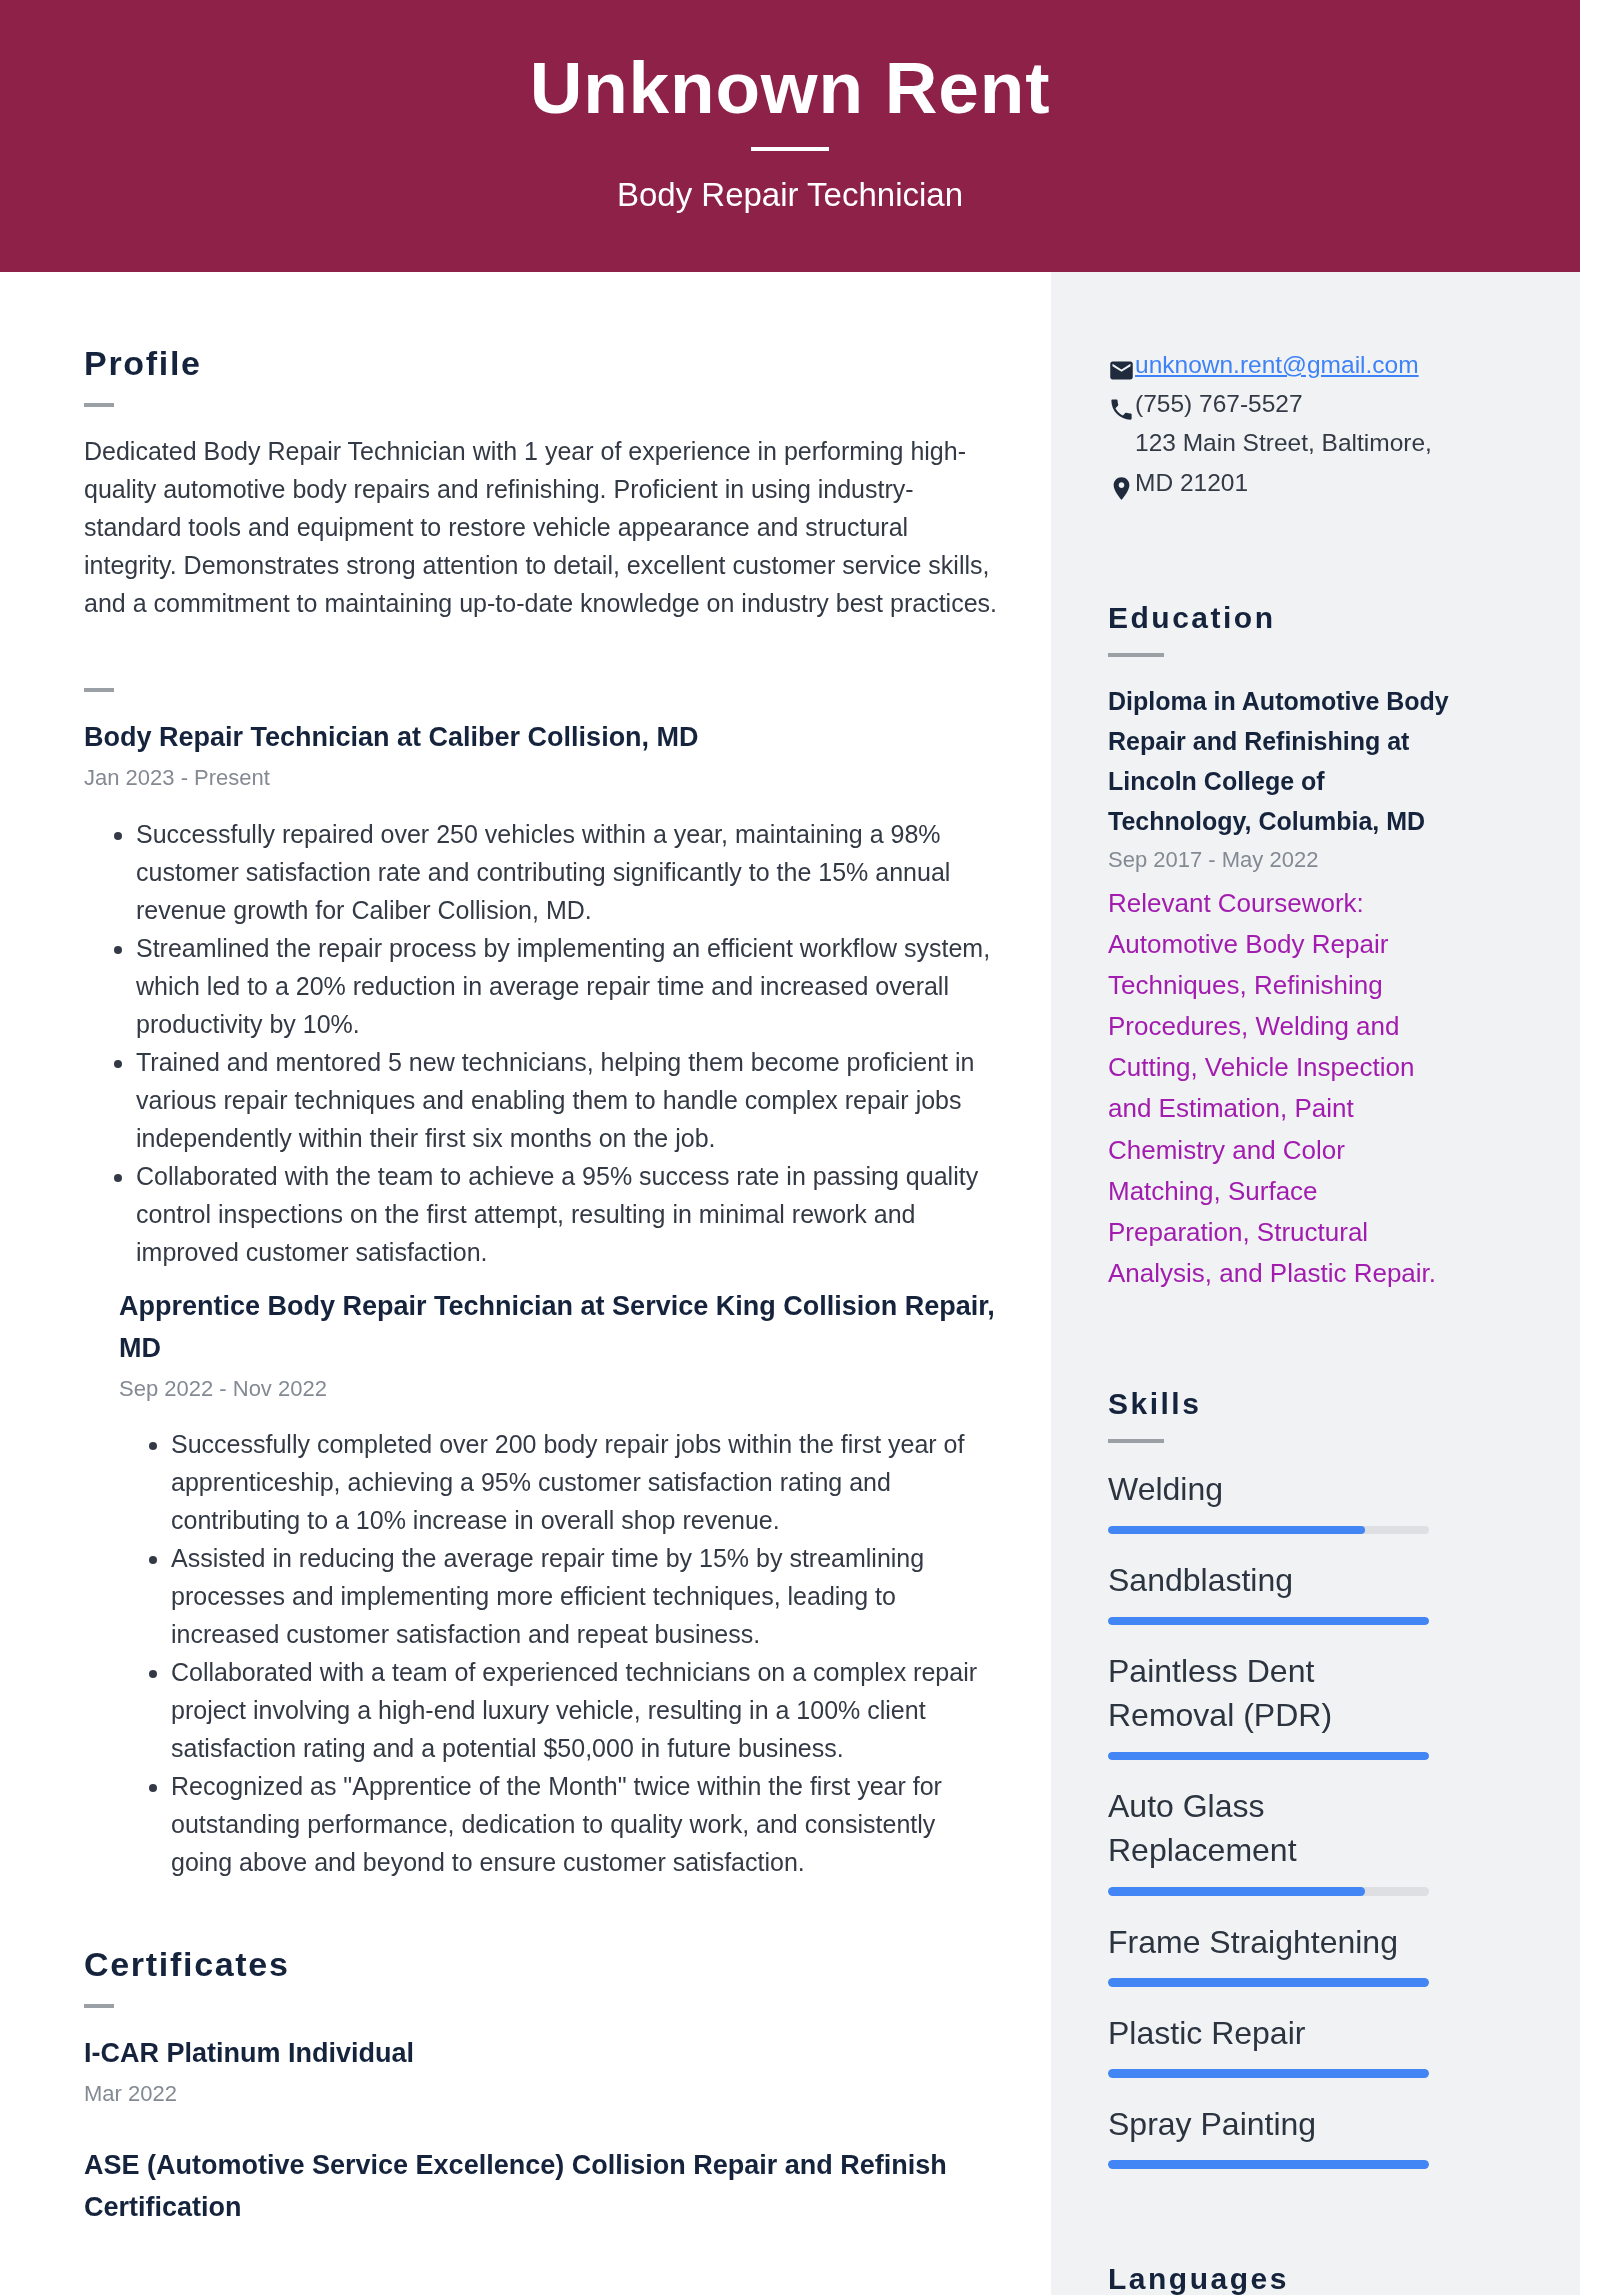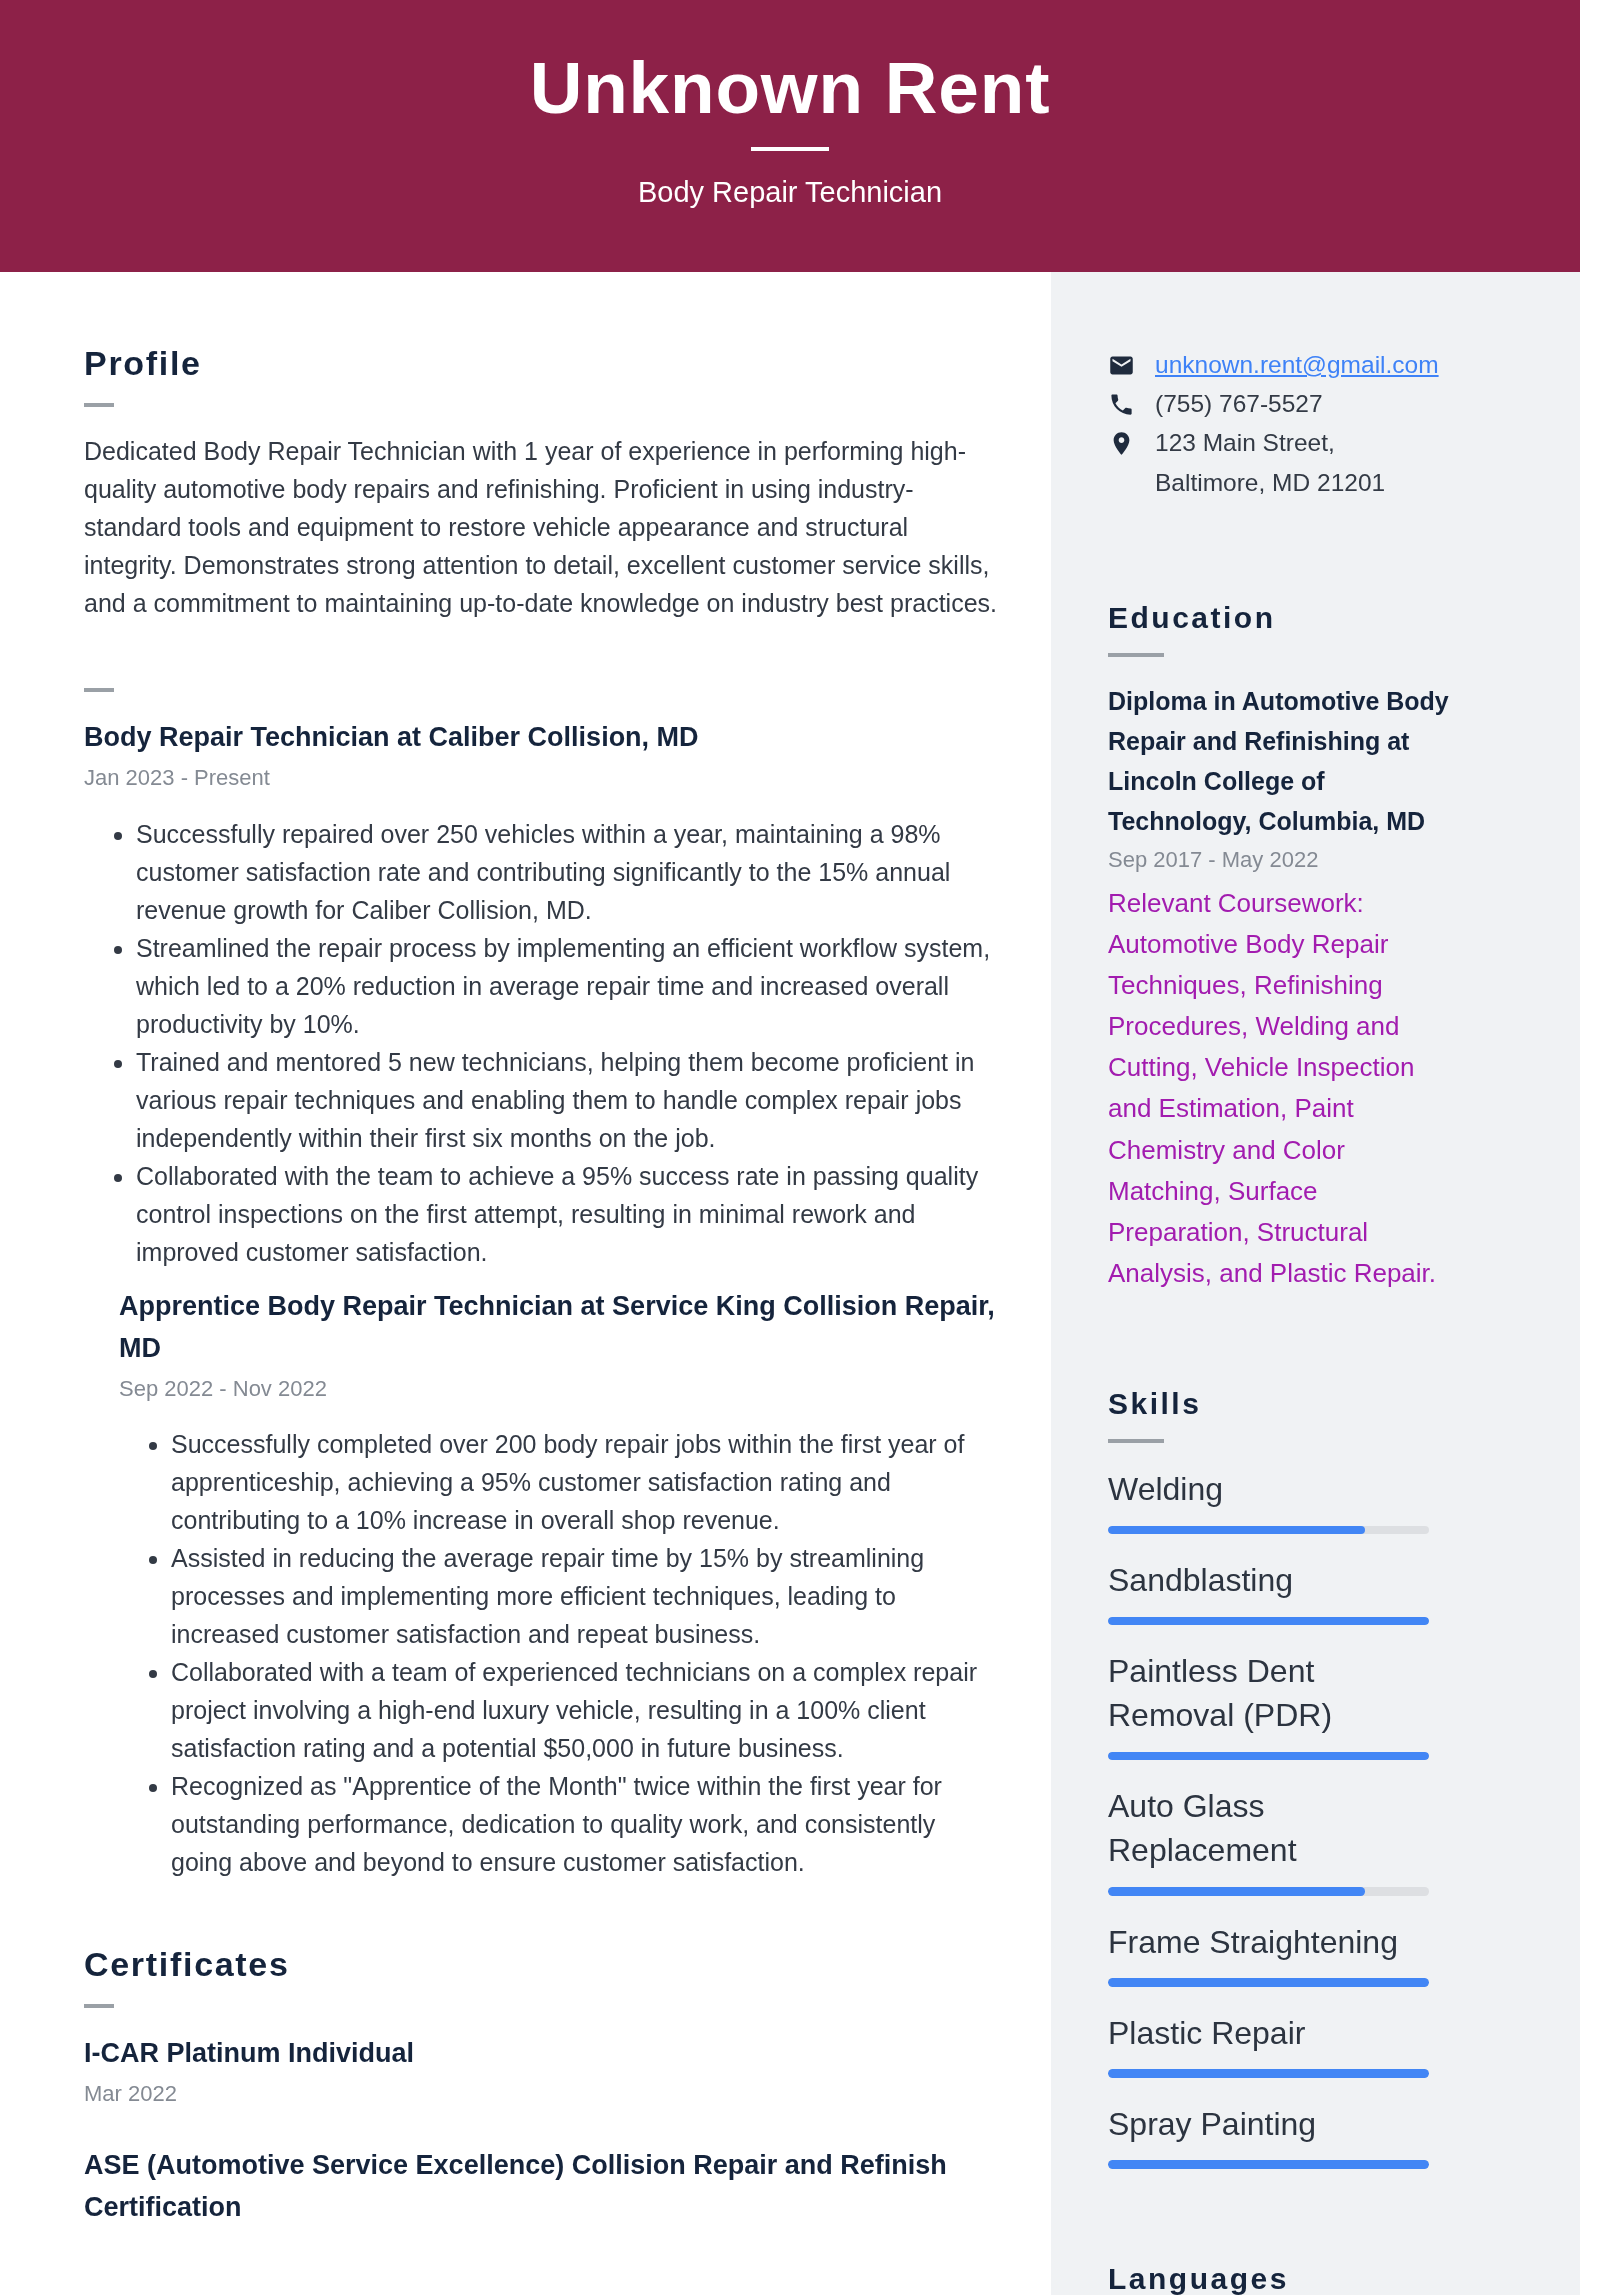--- a/index.html
+++ b/index.html
@@ -13,21 +13,21 @@
   .page { width:1580px; height:2295px; display:flex; flex-direction:column; }
 
   
   .header {
     height:272px; flex:0 0 272px;
     background:var(--accent,#8d2148);
     color:#fff; text-align:center; padding-top:51px;
   }
   .name { font-size:73px; font-weight:700; letter-spacing:0.8px; line-height:1; }
   .title-rule { width:78px; height:4.2px; background:#ffffff; margin:23px auto 24.5px; }
-  .subtitle { font-size:29px; font-weight:400;text-align:center; }
+  .subtitle { font-size:33px; font-weight:400;text-align:center; }
 
   
   .columns { display:flex; flex:1 1 auto; min-height:0; }
   .main { width:1051px; flex:0 0 1051px; background:#ffffff; padding:74px 48px 0 84px; }
   .sidebar { flex:1 1 auto; background:#f0f2f4; padding:73px 131px 34px 57px; }
 
   
   .sec-title { font-size:34px; font-weight:700; letter-spacing:1.7px; color:#15243c; line-height:1; }
   .rule { width:30px; height:4.2px; background:#9aa0a6; margin:23px 0 25px; }
   .main section.gap { margin-top:66px; }
@@ -39,21 +39,21 @@
   .job ul { margin-top:22px; padding-left:52px; list-style:disc outside; }
   .job + .job { margin-top:15px;margin-left:35px; }
   .cert + .cert { margin-top:36px; }
 
   
   .sidebar .sec-title { font-size:30px; letter-spacing:2.5px; }
   .sidebar .rule { width:56px; margin:20px 0 24px; }
   .sidebar section { margin-top:95px; }
   .sidebar section.edu { margin-top:101px; }
   .contact { list-style:none; }
-  .contact li { display:flex; gap:20px; align-items:flex-start; font-size:24.5px; line-height:1.6; color:#333a45; }
+  .contact li { display:flex; align-items:flex-end; font-size:24.5px; line-height:1.6; color:#333a45; }
   .contact .cicon { width:27px; height:27px; flex:0 0 27px; margin-top:6.8px; }
   .contact .cicon svg { width:27px; height:27px; fill:#1f2b3d; display:block; }
   .link { color:var(--link,#3e82f7); text-decoration:underline; cursor:pointer; }
   .degree { font-size:25px; font-weight:700; line-height:1.6; color:#15243c; }
   .sidebar p { font-size:26px; line-height:1.58; color:#a21caf; }
   .edu-date { margin-top:5px; margin-bottom:8.5px; }
   .links-item { font-size:24.5px; line-height:1.6; }
 
   .skill + .skill, .lang + .lang { margin-top:24px; }
   .skill-label { font-size:32px; line-height:1.38; color:#2c3440; }

